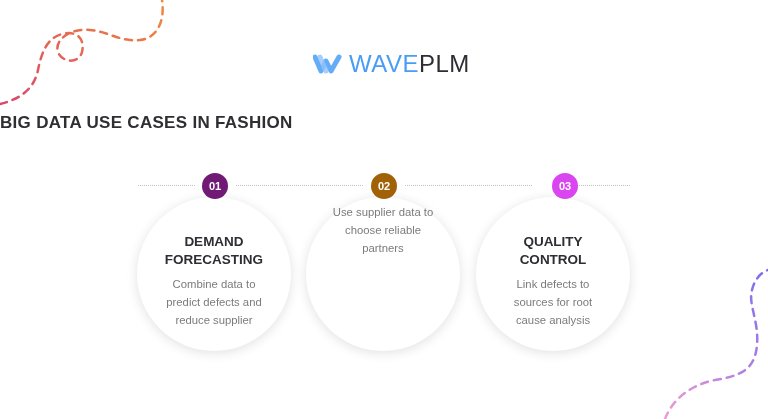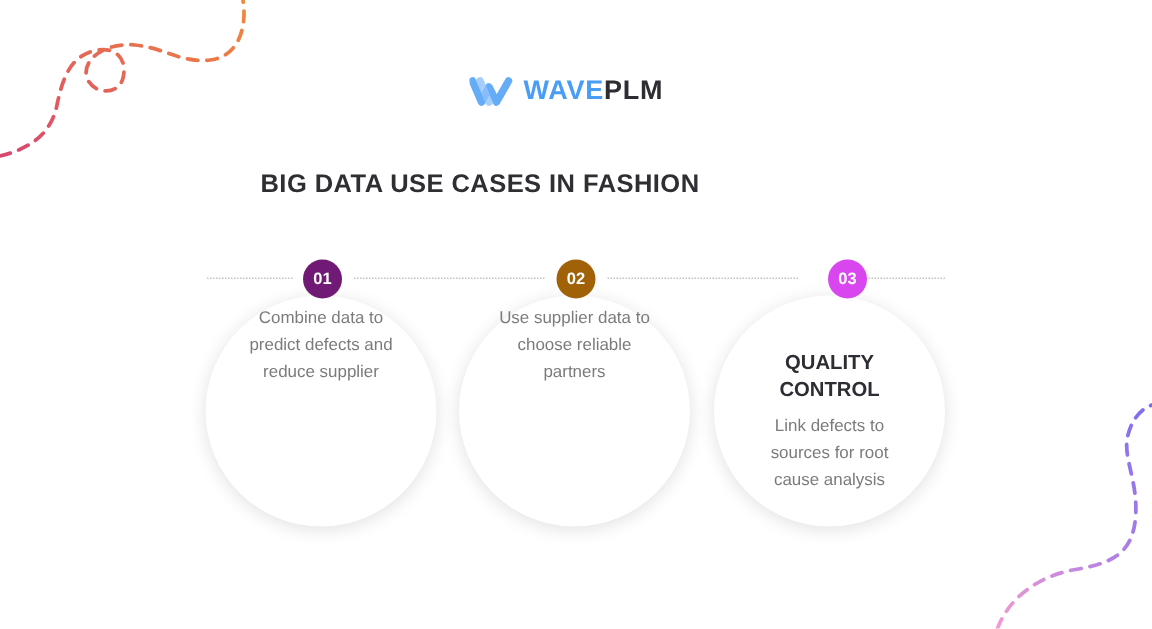--- a/index.html
+++ b/index.html
@@ -1,22 +1,22 @@
 <!DOCTYPE html>
 <html><head>
 <meta charset="utf-8">
 <style>
   html,body{margin:0;padding:0;}
   body{width:768px;height:419px;background:#ffffff;position:relative;overflow:hidden;font-family:"Liberation Sans","DejaVu Sans",sans-serif;}
   .deco{position:absolute;left:0;top:0;}
   .logo{position:absolute;left:313px;top:50px;display:flex;align-items:center;gap:6px;}
-  .logo-text{font-size:18px;font-weight:700;letter-spacing:0.5px;}
+  .logo-text{font-size:24px;font-weight:400;letter-spacing:0.5px;}
   .logo-text .a{color:#4a9df5;}
   .logo-text .b{color:#2d2d33;}
-  .title{position:absolute;left:0;width:640px;top:113px;text-align:center;font-size:17px;font-weight:bold;color:#2e2e33;letter-spacing:0.3px;}
+  .title{position:absolute;left:0;width:640px;top:113px;text-align:left;font-size:17px;font-weight:bold;color:#2e2e33;letter-spacing:0.3px;}
   .dotline{position:absolute;top:185px;height:0;border-top:1.5px dotted #c2c2c2;}
   .card{position:absolute;top:197px;width:154px;height:154px;border-radius:50%;background:#fff;box-shadow:0 2px 12px rgba(0,0,0,0.12);text-align:center;}
   .card .h{margin-top:36px;font-size:13.5px;font-weight:bold;color:#2d2d33;line-height:18px;}
   .card .d{margin-top:6px;font-size:11.3px;color:#7b7b7b;line-height:18px;padding:0 12px;}
   .badge{position:absolute;top:173px;width:26px;height:26px;border-radius:50%;color:#fff;font-size:11px;font-weight:bold;display:flex;align-items:center;justify-content:center;}
 </style>
 </head>
 <body>
 
 <svg class="deco" width="768" height="419" viewBox="0 0 768 419">
@@ -43,20 +43,21 @@
 </div>
 
 <div class="title">BIG DATA USE CASES IN FASHION</div>
 
 <div class="dotline" style="left:138px;width:57px;"></div>
 <div class="dotline" style="left:236px;width:127px;"></div>
 <div class="dotline" style="left:405px;width:127px;"></div>
 <div class="dotline" style="left:574px;width:56px;"></div>
 
 <div class="card" style="left:137px;">
+  <div class="h"><span>DEMAND</span><br><span>FORECASTING</span></div>
   <div class="d"><span>Combine data to</span><br><span>predict defects and</span><br><span>reduce supplier</span></div>
 </div>
 <div class="card" style="left:306px;">
   <div class="d"><span>Use supplier data to</span><br><span>choose reliable</span><br><span>partners</span></div>
 </div>
 <div class="card" style="left:476px;">
   <div class="h"><span>QUALITY</span><br><span>CONTROL</span></div>
   <div class="d"><span>Link defects to</span><br><span>sources for root</span><br><span>cause analysis</span></div>
 </div>
 

